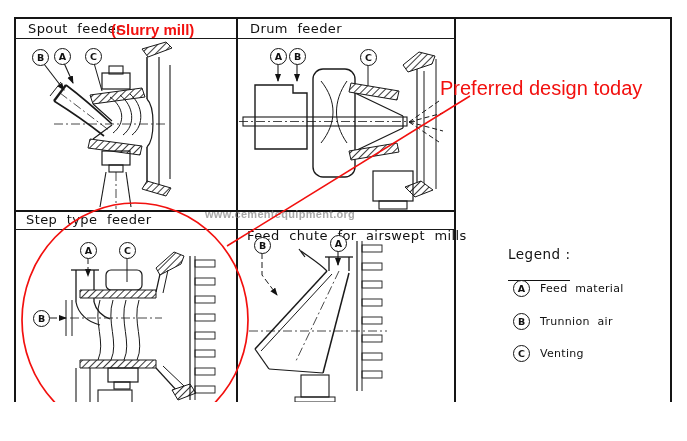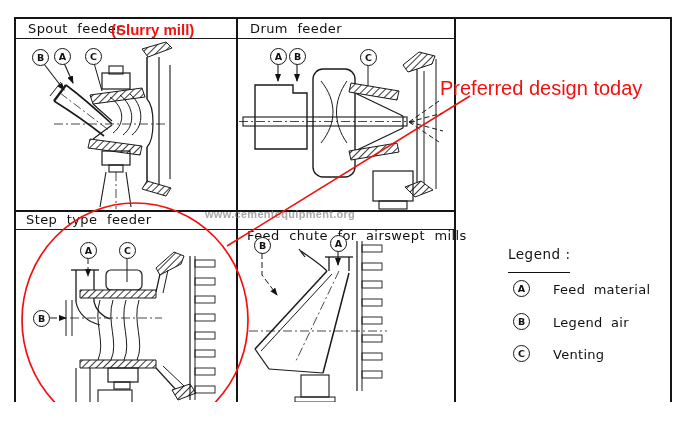--- a/index.html
+++ b/index.html
@@ -19,22 +19,22 @@
   
   .lbl{position:absolute;width:15px;height:15px;border:1.5px solid #151515;border-radius:50%;
        background:#fff;display:flex;align-items:center;justify-content:center;
        font-size:9.5px;font-weight:bold;box-sizing:content-box;z-index:3;}
   
   .watermark{position:absolute;left:205px;top:208px;width:275px;font-size:11px;font-weight:bold;
              letter-spacing:.3px;color:rgba(135,135,135,.72);z-index:5;white-space:nowrap;
              font-family:"Liberation Sans",sans-serif;}
   
   .legend-title{position:absolute;left:508px;top:246px;font-size:13.5px;letter-spacing:.5px;
-                border-bottom:1.5px solid #111;padding-bottom:10px;}
-  .legend-label{position:absolute;font-size:13px;letter-spacing:.3px;word-spacing:4px;white-space:nowrap;margin-left:13px;}
+                border-bottom:1.5px solid #111;padding-bottom:18px;}
+  .legend-label{position:absolute;font-size:11px;letter-spacing:.3px;word-spacing:4px;white-space:nowrap;}
   
   .pagenum{position:absolute;left:653px;top:423px;font-size:11px;font-weight:bold;
            color:#8d8d8d;font-family:"Liberation Sans",sans-serif;}
   .page-divider{position:absolute;left:681px;top:426px;width:2px;height:15px;background:#9a9a9a;}
   svg{position:absolute;z-index:1;}
   #red-overlay{z-index:6;pointer-events:none;}
 </style>
 </head>
 <body>
 
@@ -241,21 +241,21 @@
 
   <div class="lbl" style="left:254px;top:237px;">B</div>
   <div class="lbl" style="left:330px;top:235px;">A</div>
 
   <div class="watermark">www.cementequipment.org</div>
 
   <div class="legend-title">Legend :</div>
   <div class="lbl" style="left:513px;top:280px;">A</div>
   <div class="legend-label" style="left:540px;top:282px;">Feed material</div>
   <div class="lbl" style="left:513px;top:313px;">B</div>
-  <div class="legend-label" style="left:540px;top:315px;">Legend air</div>
+  <div class="legend-label" style="left:540px;top:315px;">Trunnion air</div>
   <div class="lbl" style="left:513px;top:345px;">C</div>
   <div class="legend-label" style="left:540px;top:347px;">Venting</div>
 
   <svg id="red-overlay" width="687" height="441" viewBox="0 0 687 441" style="left:0;top:0;">
     <g stroke="#f2100e" fill="none">
       <ellipse cx="135" cy="320" rx="113" ry="117" stroke-width="1.7"></ellipse>
       <line x1="470" y1="96" x2="227" y2="246" stroke-width="1.5"></line>
     </g>
   </svg>
   <div class="red-note slurry" style="z-index:7;">(Slurry mill)</div>

